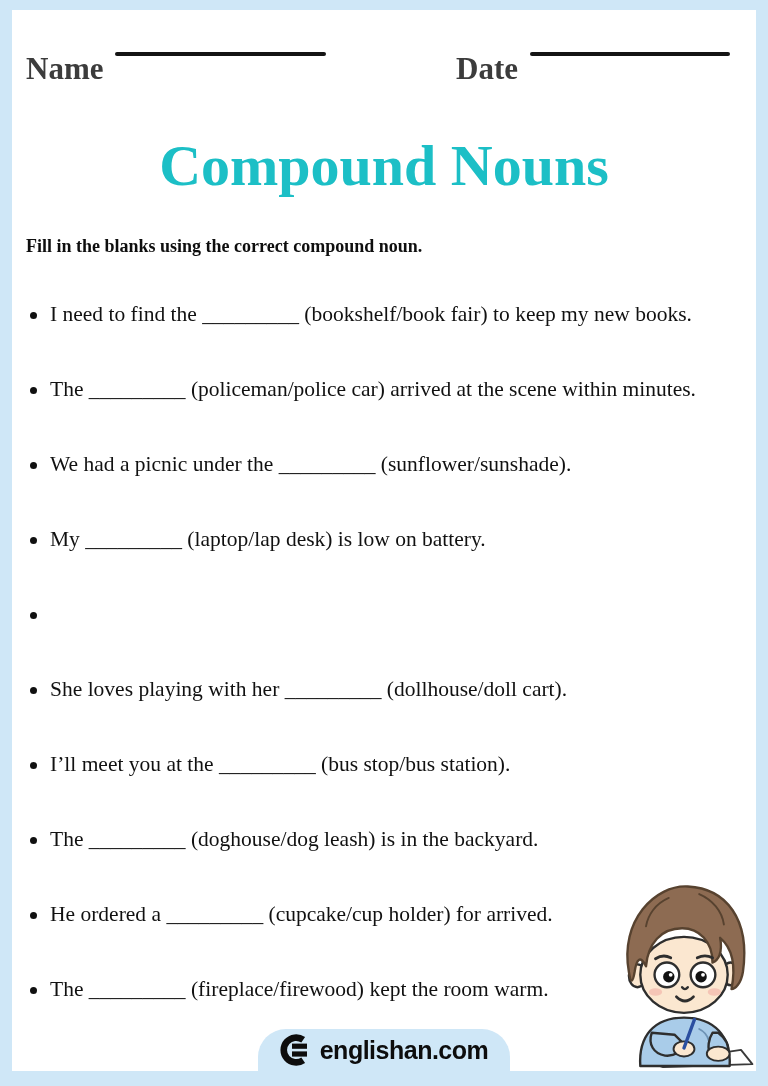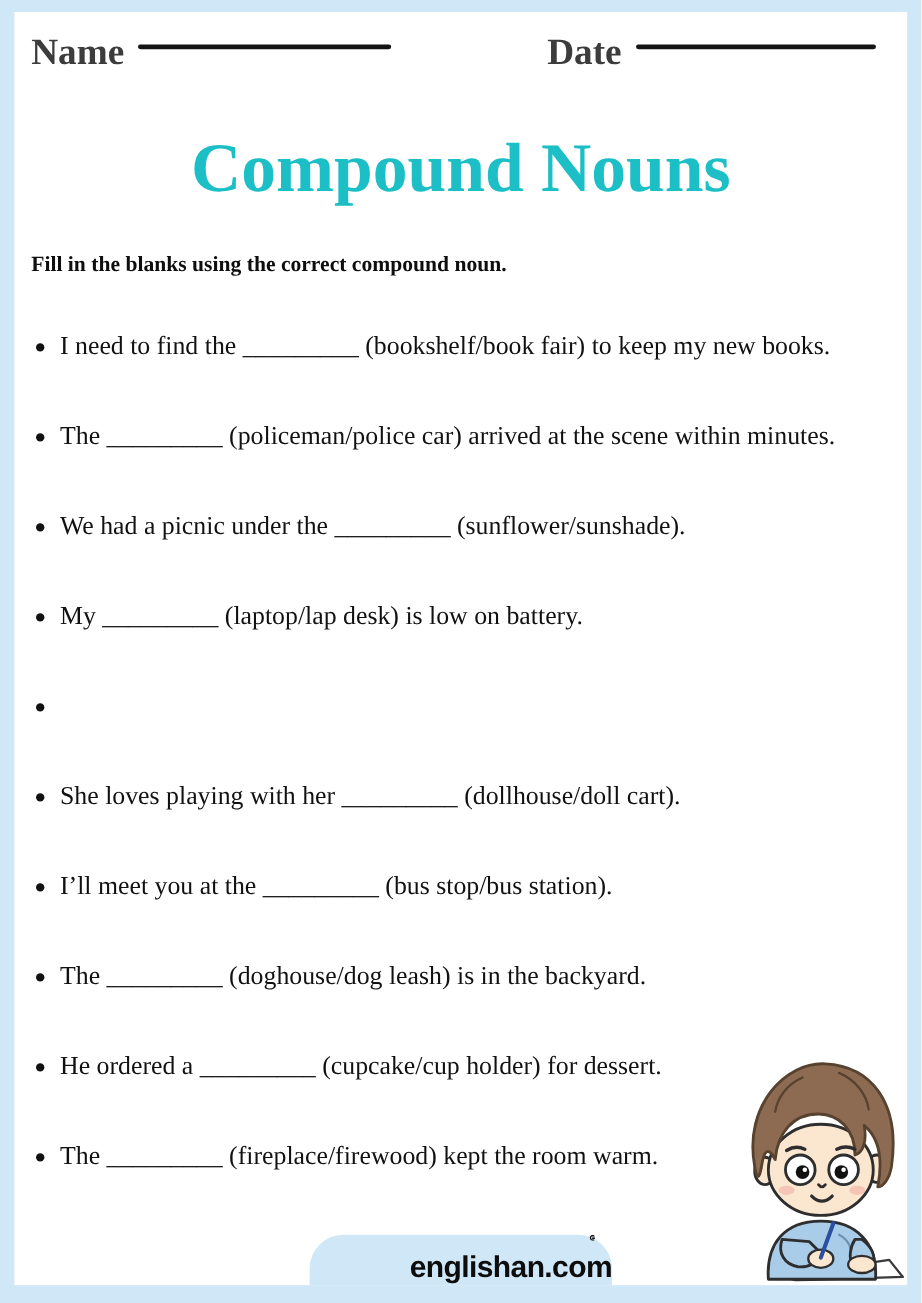--- a/index.html
+++ b/index.html
@@ -14,21 +14,21 @@
     position: absolute;
     left: 12px; top: 10px; right: 12px; bottom: 15px;
     background: #ffffff;
   }
   
   .header-row {
     display: flex;
     align-items: flex-end;
     padding: 16px 26px 0 14px;
   }
-  .field-group { display: flex; align-items: center; }
+  .field-group { display: flex; align-items: flex-start; margin-top: 26px; }
   .field-group.name { width: 300px; }
   .field-group.date { width: 274px; margin-left: auto; }
   .field-label {
     font-family: "Liberation Serif", serif;
     font-weight: bold;
     font-size: 31px;
     color: #3c3c3c;
     line-height: 1.1;
   }
   .write-line {
@@ -81,24 +81,23 @@
   }
   
   .footer-pill {
     position: absolute;
     bottom: 15px; left: 50%;
     transform: translateX(-50%);
     width: 252px; height: 42px;
     background: #cfe7f7;
     border-radius: 28px 28px 0 0;
     display: flex;
-    align-items: flex-end;
+    align-items: center;
     justify-content: center;
     gap: 8px;
-    flex-direction: column;
   }
   .brand-text {
     font-family: "Liberation Sans", sans-serif;
     font-weight: bold;
     font-size: 25px;
     letter-spacing: -0.5px;
     color: #0d0d0d;
   }
   .logo-svg { display: block; }
   
@@ -156,21 +155,21 @@
       <li class="qitem">
           <span class="dot"></span>
           <span>I’ll meet you at the _________ (bus stop/bus station).</span>
         </li>
       <li class="qitem">
           <span class="dot"></span>
           <span>The _________ (doghouse/dog leash) is in the backyard.</span>
         </li>
       <li class="qitem">
           <span class="dot"></span>
-          <span>He ordered a _________ (cupcake/cup holder) for dessert.</span>
+          <span>He ordered a _________ (cupcake/cup holder) for arrived.</span>
         </li>
       <li class="qitem">
           <span class="dot"></span>
           <span>The _________ (fireplace/firewood) kept the room warm.</span>
         </li>
     </ul>
   </div>
 
   <svg class="boy" viewBox="0 0 160 200" xmlns="http://www.w3.org/2000/svg">
 

